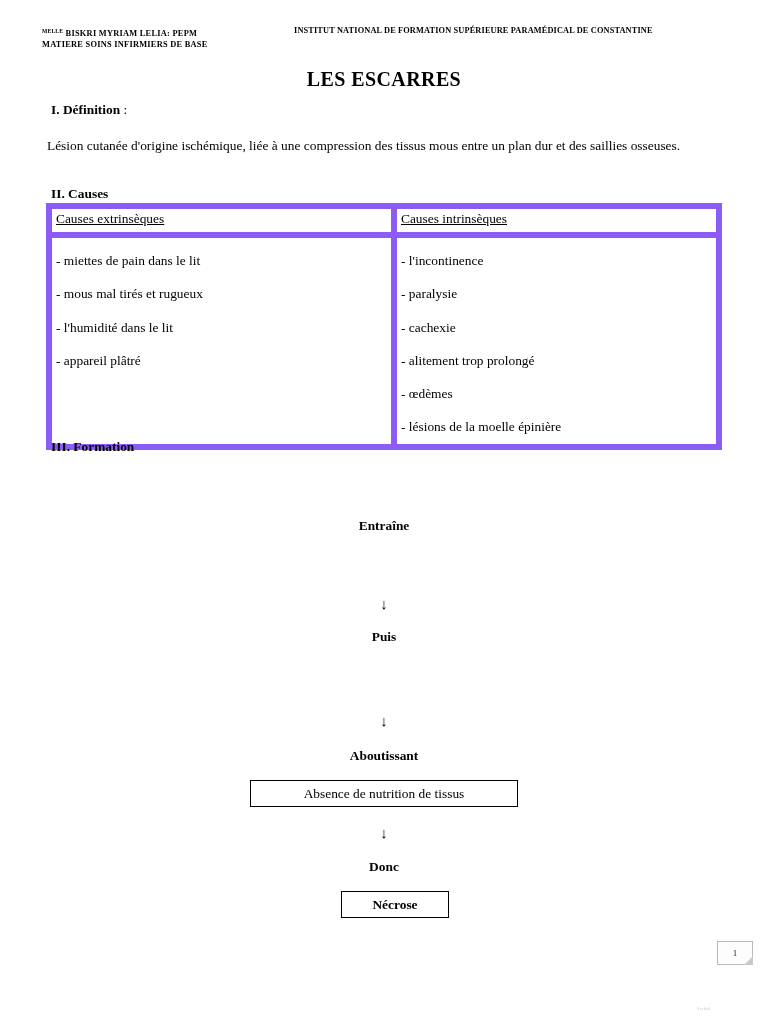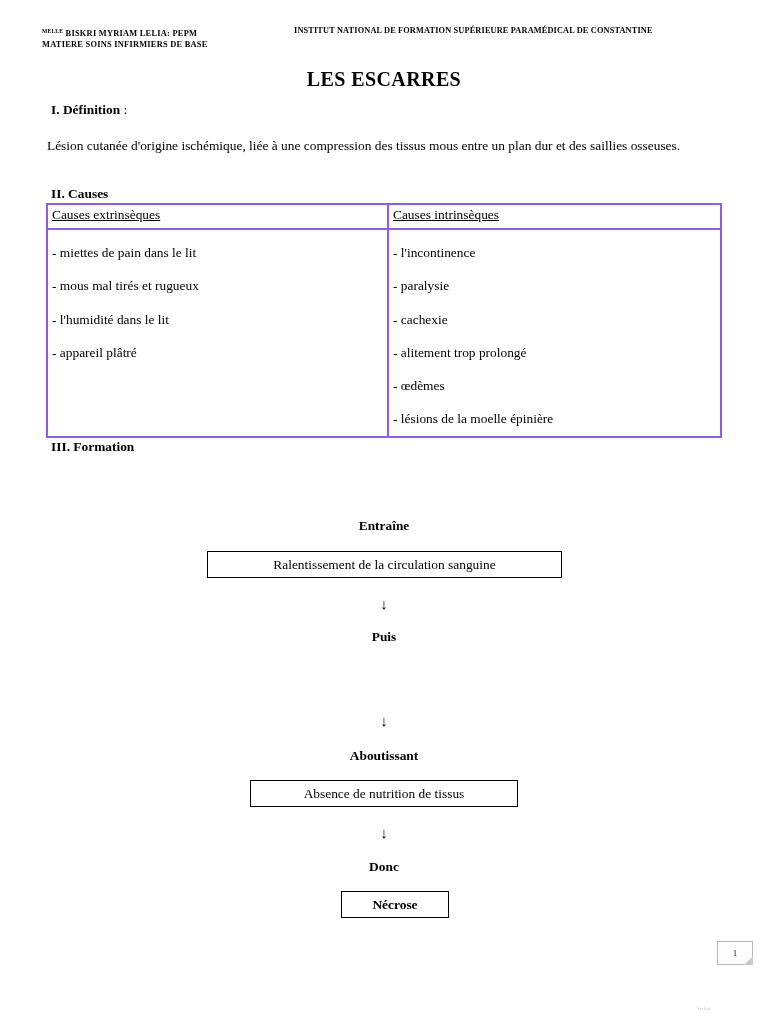--- a/index.html
+++ b/index.html
@@ -63,21 +63,21 @@
   }
 
   
   table.causes{
     position:absolute;left:46px;top:203px;
     width:676px;
     border-collapse:collapse;
     table-layout:fixed;
   }
   table.causes td{
-    border:2px solid #8b5cf6;
+    border:6px solid #8b5cf6;
     vertical-align:top;
     padding:0;
   }
   table.causes .col-l{width:339px;}
   table.causes .hdr-cell{height:23px;}
   table.causes .hdr-txt{
     display:inline-block;
     font-size:13.4px;
     text-decoration:underline;
     padding:2px 0 0 4px;
@@ -195,21 +195,20 @@
       </td>
     </tr>
   </tbody>
     </table>
 
   <div class="sec-formation">III. Formation</div>
 
 
   <div class="connector" id="lbl-entraine">Entraîne</div>
 
-  <div class="flowbox" id="box-ralenti">Ralentissement de la circulation sanguine</div>
 
   <div class="arrow" id="arr-1">↓</div>
 
   <div class="connector" id="lbl-puis">Puis</div>
 
 
   <div class="arrow" id="arr-2">↓</div>
 
   <div class="connector" id="lbl-about">Aboutissant</div>
 

